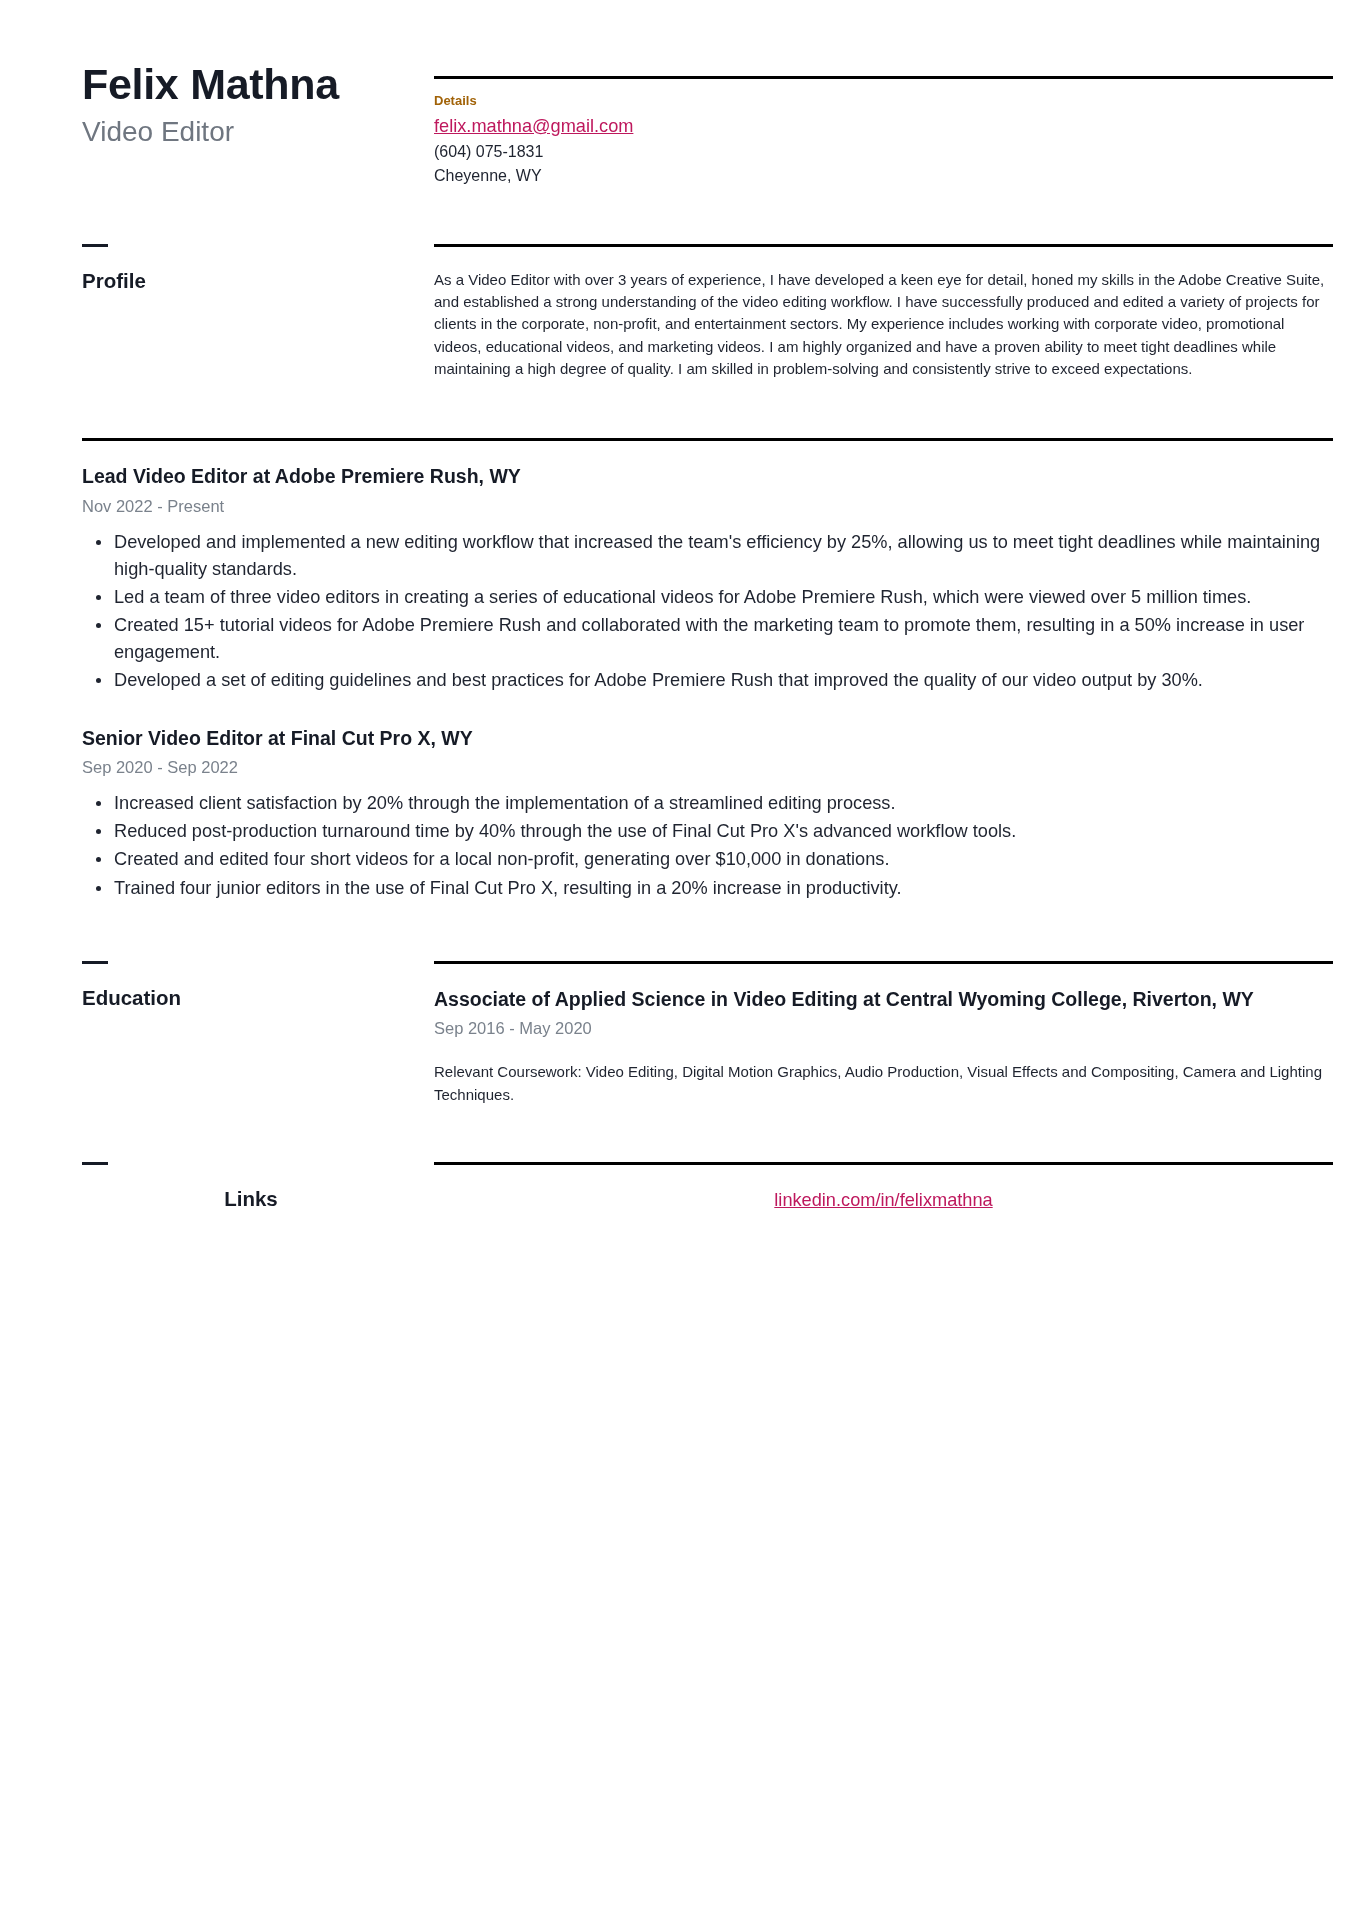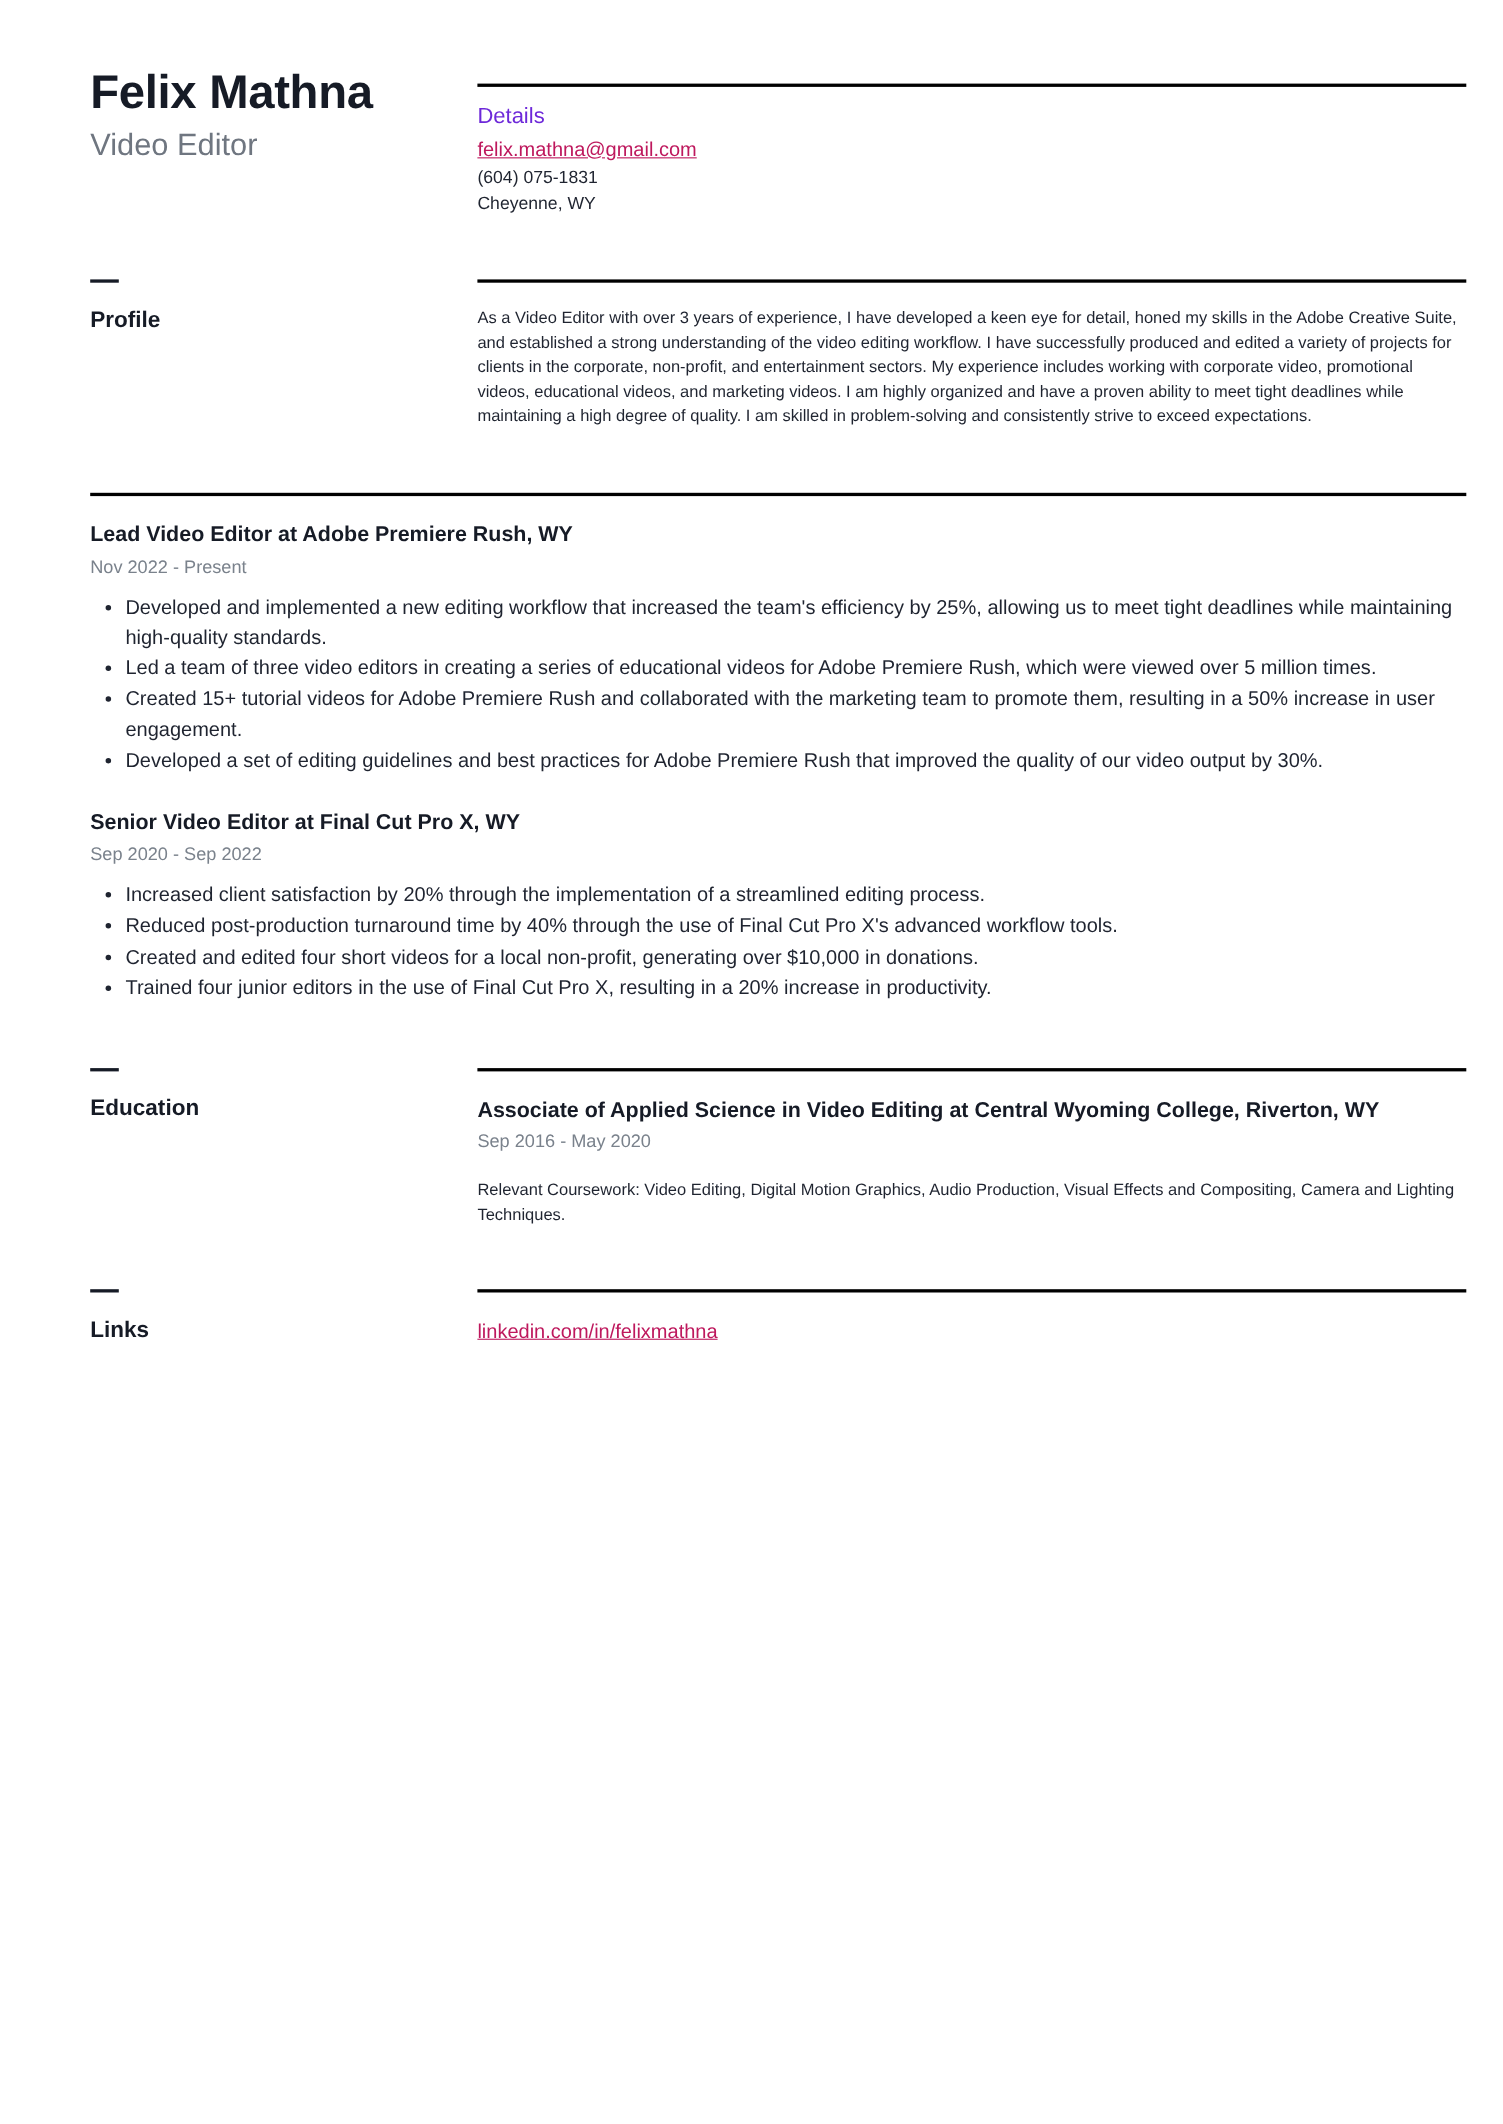--- a/index.html
+++ b/index.html
@@ -115,23 +115,23 @@
     text-decoration: underline;
     font-size: 18.2px;
     line-height: 1.49;
   }
   .contact-line {
     font-size: 16px;
     line-height: 1.49;
     color: #1f2430;
   }
   .details-head {
-    font-size: 20px;
-    font-weight: 400;
-    color: #6d28d9;
+    font-size: 13px;
+    font-weight: 700;
+    color: #a16207;
     line-height: 1.45;
     margin: 0 0 2px 0;
   }
 
   ul.bullets {
     list-style: none;
     margin: 10px 0 0 0;
     padding: 0;
   }
   ul.bullets li {
@@ -152,21 +152,21 @@
     border-radius: 50%;
     background: #1f2430;
   }
 
   
   .s-header-rule { margin-top: 14px; }
   .details-body { margin-top: 13px; }
   .sec-profile { margin-top: 56px; }
   .sec-emp { margin-top: 58px; }
   .sec-edu { margin-top: 58px; }
-  .sec-links { margin-top: 56px; }
+  .sec-links { margin-top: 56px; text-align: center; }
   .after-rule { margin-top: 22px; }
   .job2 { margin-top: 30px; }
   .course { margin-top: 20px; }
 </style>
 </head>
 <body>
 
 <div class="page">
 
   <div class="header">

